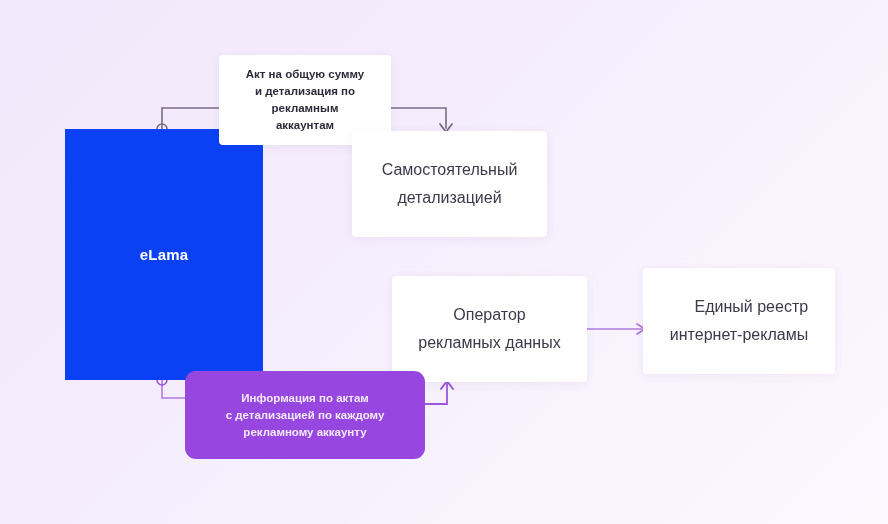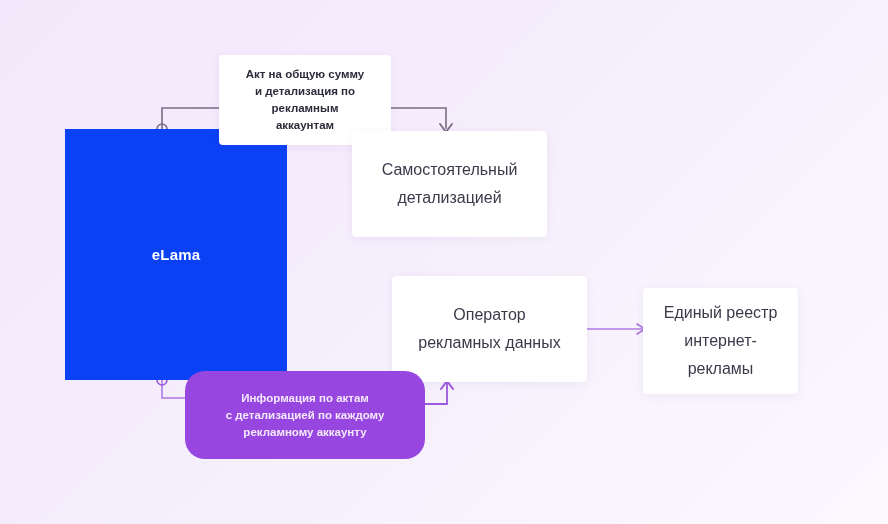--- a/index.html
+++ b/index.html
@@ -46,21 +46,21 @@
   }
   .node-blue .node-label {
     color: #ffffff;
     font-size: 15px;
     font-weight: 700;
     letter-spacing: 0.2px;
   }
 
   .node-purple {
     background: #9747e0;
-    border-radius: 20px;
+    border-radius: 11px;
   }
   .node-purple .node-label {
     color: #f4e9fd;
     font-size: 11.5px;
     font-weight: 600;
     line-height: 17px;
   }
 
   .node-white {
     background: #ffffff;
@@ -106,41 +106,41 @@
       <path d="M 441 389 L 447 381 L 453 389" fill="none" stroke="#9b57dd" stroke-width="2" stroke-linecap="round" stroke-linejoin="round"></path>
     </g>
 
     <g>
       <line x1="547" y1="329" x2="643" y2="329" stroke="#b07ae0" stroke-width="1.6" stroke-linecap="square"></line>
       <circle cx="542" cy="329" r="5" fill="none" stroke="#b07ae0" stroke-width="1.6"></circle>
       <path d="M 637 324 L 645 329 L 637 334" fill="none" stroke="#b07ae0" stroke-width="1.8" stroke-linecap="round" stroke-linejoin="round"></path>
     </g>
   </svg>
 
-  <div class="node node-blue" style="left:65px; top:129px; width:222px; height:251px;">
+  <div class="node node-blue" style="left:65px; top:129px; width:198px; height:251px;">
     <span class="node-label">eLama</span>
   </div>
 
   <div class="node node-white card-note" style="left:219px; top:55px; width:172px; height:90px;">
     <span class="node-label">Акт на общую сумму
 и детализация по рекламным
 аккаунтам</span>
   </div>
 
   <div class="node node-white card-entity" style="left:352px; top:131px; width:195px; height:106px;">
     <span class="node-label">Самостоятельный
 детализацией</span>
   </div>
 
   <div class="node node-white card-entity" style="left:352px; top:276px; width:195px; height:106px;margin-left:40px;">
     <span class="node-label">Оператор
 рекламных данных</span>
   </div>
 
-  <div class="node node-white card-entity" style="left:643px; top:288px; width:155px; height:106px;">
+  <div class="node node-white card-entity" style="left:643px; top:268px; width:192px; height:106px;text-align:right;">
     <span class="node-label">Единый реестр
 интернет-рекламы</span>
   </div>
 
   <div class="node node-purple" style="left:185px; top:371px; width:240px; height:88px;">
     <span class="node-label">Информация по актам
 с детализацией по каждому
 рекламному аккаунту</span>
   </div>
 

